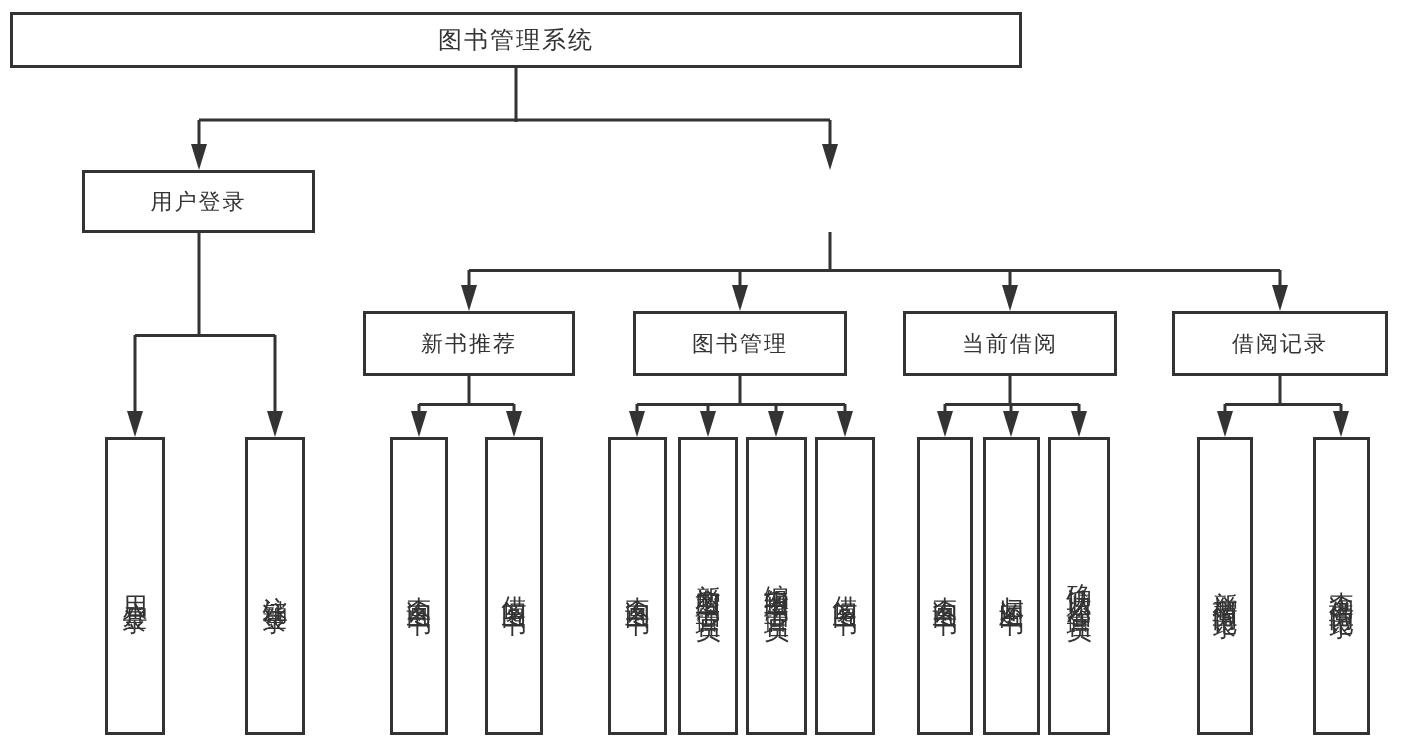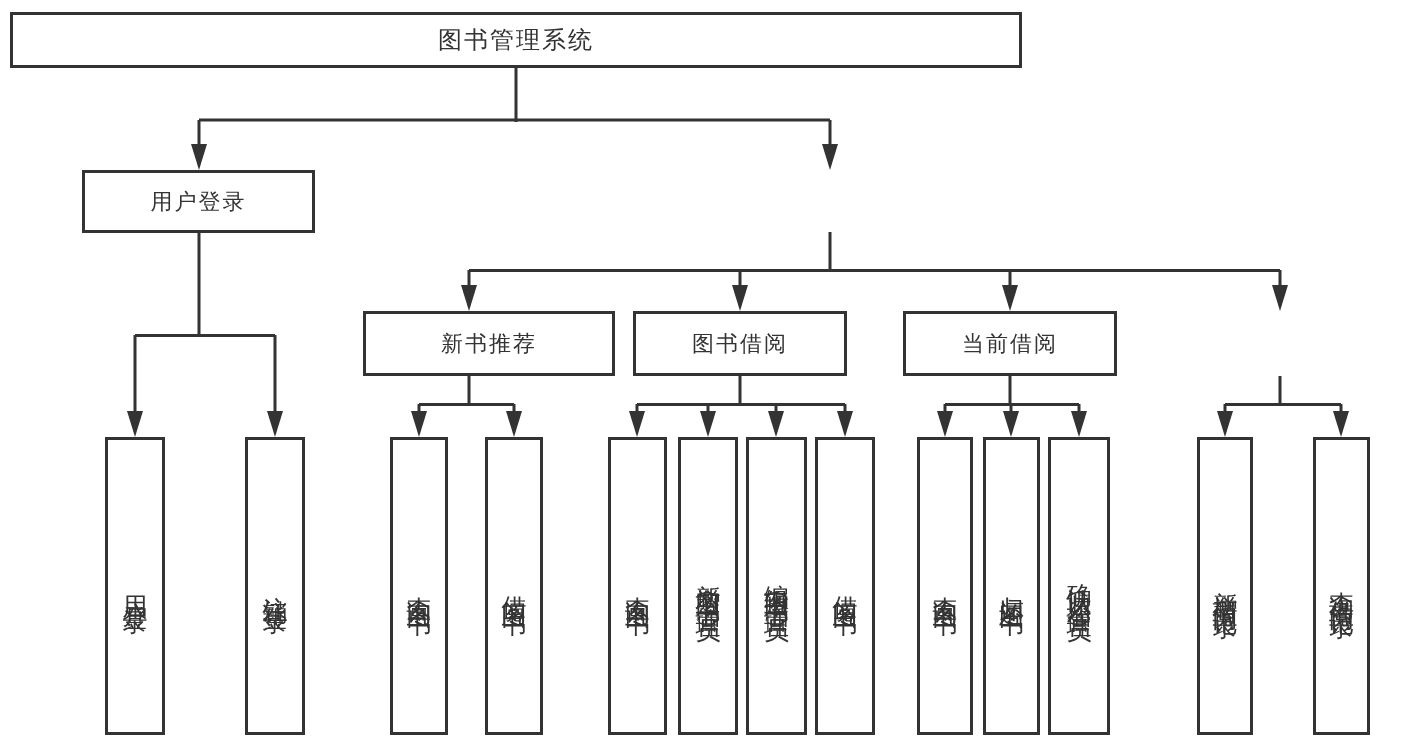--- a/index.html
+++ b/index.html
@@ -103,23 +103,24 @@
       <use href="#arr" x="1079" y="437"></use>
       <use href="#arr" x="1225" y="437"></use>
       <use href="#arr" x="1341" y="437"></use>
     </g>
   </svg>
 
   <div class="node h-node root-node" style="left:10px; top:12px; width:1012px; height:56px;">图书管理系统</div>
 
   <div class="node h-node" style="left:82px; top:170px; width:233px; height:63px;">用户登录</div>
 
-  <div class="node h-node" style="left:363px; top:311px; width:252px; height:65px;">新书推荐</div>
-  <div class="node h-node" style="left:633px; top:311px; width:214px; height:65px;">图书借阅</div>
+  <div class="node h-node" style="left:363px; top:311px; width:212px; height:65px;">新书推荐</div>
+  <div class="node h-node" style="left:633px; top:311px; width:214px; height:65px;">图书管理</div>
   <div class="node h-node" style="left:903px; top:311px; width:214px; height:65px;text-align:right;">当前借阅</div>
+  <div class="node h-node" style="left:1172px; top:311px; width:216px; height:65px;">借阅记录</div>
 
   <div class="node v-node" style="left:105px; top:437px; width:60px; height:298px;">用户登录</div>
   <div class="node v-node" style="left:245px; top:437px; width:60px; height:298px;">注销登录</div>
 
   <div class="node v-node" style="left:390px; top:437px; width:58px; height:298px;">查询图书</div>
   <div class="node v-node" style="left:485px; top:437px; width:58px; height:298px;">借阅图书</div>
 
   <div class="node v-node" style="left:608px; top:437px; width:59px; height:298px;">查询图书</div>
   <div class="node v-node" style="left:678px; top:437px; width:60px; height:298px;">新增图书（管理员）</div>
   <div class="node v-node" style="left:746px; top:437px; width:61px; height:298px;">编辑图书（管理员）</div>

